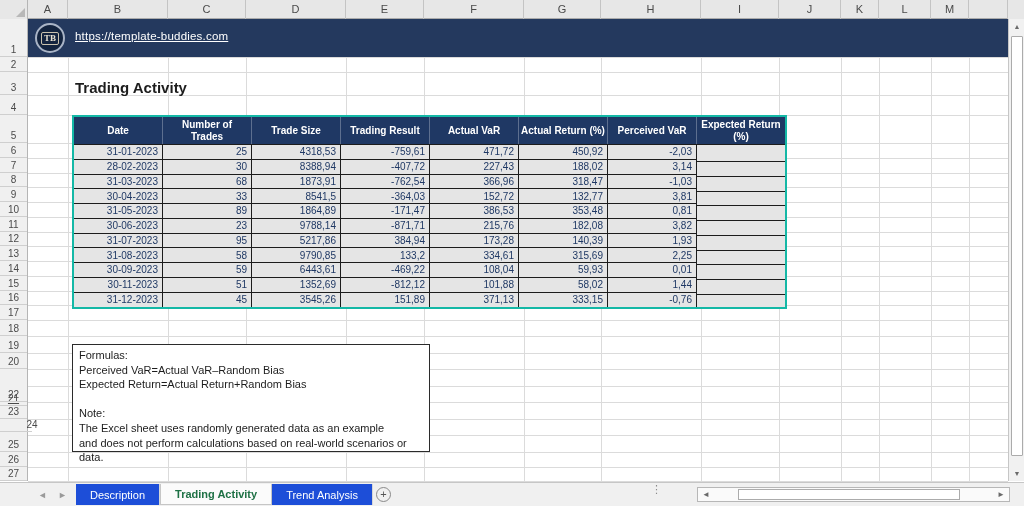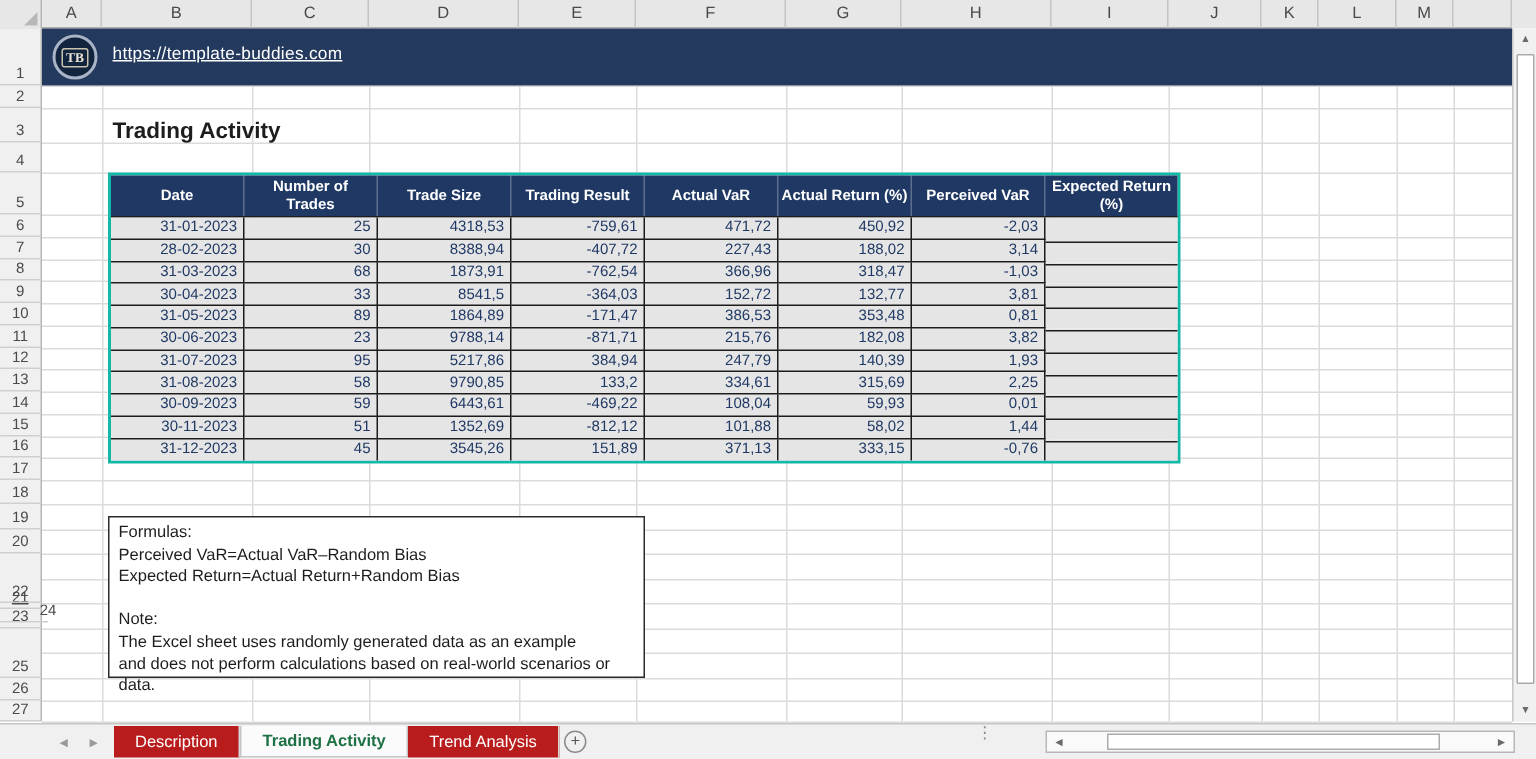--- a/index.html
+++ b/index.html
@@ -64,21 +64,21 @@
   .sbtn { position:absolute; left:1px; width:14px; height:15px; display:flex; align-items:center;
     justify-content:center; font-size:7px; color:#6a6a6a; background:#F1F1F1; }
   #vthumb { position:absolute; left:2px; top:17px; width:12px; height:420px; background:#FFFFFF;
     border:1px solid #ABABAB; border-radius:1px; }
   
   #tabbar { position:absolute; left:0; top:482px; width:1024px; height:24px;
     background:#F0F0F0; border-top:1px solid #C6C6C6; }
   .tabnav { position:absolute; top:7px; font-size:9px; color:#9a9a9a; }
   #tabs { position:absolute; left:76px; top:1px; height:21px; display:flex; }
   .tab { height:21px; display:flex; align-items:center; padding:0 14px; font-size:11px;
-    color:#FFFFFF; background:#b91c1c; border-right:1px solid #D6D6D6; cursor:default; }
+    color:#FFFFFF; background:#1d4ed8; border-right:1px solid #D6D6D6; cursor:default; }
   .tab.active { background:#FBFBFB; color:#1E7145; font-weight:bold;
     border:1px solid #C6C6C6; border-top:none; }
   #addsheet { position:absolute; left:376px; top:4px; width:15px; height:15px; border-radius:50%;
     border:1px solid #8a8a8a; color:#555; font-size:11px; line-height:13px; text-align:center;
     background:#F0F0F0; }
   #tabsep { position:absolute; left:651px; top:3px; color:#8a8a8a; font-size:11px;
     letter-spacing:0; line-height:6px; }
   #hscroll { position:absolute; left:697px; top:4px; width:313px; height:15px;
     background:#FAFAFA; border:1px solid #B7B7B7; }
   #hthumb { position:absolute; left:40px; top:1px; width:222px; height:11px; background:#FFFFFF;
@@ -127,21 +127,21 @@
       <div class="rowlabel" style="top: 242px; height: 14.75px;">14</div>
       <div class="rowlabel" style="top: 256.75px; height: 14.75px;">15</div>
       <div class="rowlabel" style="top: 271.5px; height: 14.75px;">16</div>
       <div class="rowlabel" style="top: 286.25px; height: 14.75px;">17</div>
       <div class="rowlabel" style="top: 301px; height: 16px;">18</div>
       <div class="rowlabel" style="top: 317px; height: 16.6px;">19</div>
       <div class="rowlabel" style="top: 333.6px; height: 16.6px;">20</div>
       <div class="rowlabel" style="top: 370px; height: 16.5px; text-decoration: underline;">21</div>
       <div class="rowlabel" style="top: 366.7px; height: 16.6px;">22</div>
       <div class="rowlabel" style="top: 383.3px; height: 16.6px;">23</div>
-      <div class="rowlabel" style="top: 379px; height: 16.5px; padding-left: 32px;">24</div>
+      <div class="rowlabel" style="top: 396px; height: 16.5px; padding-left: 32px;">24</div>
       <div class="rowlabel" style="top: 416.4px; height: 16.6px;">25</div>
       <div class="rowlabel" style="top: 433px; height: 15px;">26</div>
       <div class="rowlabel" style="top: 448px; height: 14px;">27</div>
     </div>
 
   <div id="gridlines">
       <div class="gl-v" style="left: 68px; top: 57px; height: 424px;"></div>
       <div class="gl-v" style="left: 168px; top: 57px; height: 424px;"></div>
       <div class="gl-v" style="left: 246px; top: 57px; height: 424px;"></div>
       <div class="gl-v" style="left: 346px; top: 57px; height: 424px;"></div>
@@ -262,21 +262,21 @@
         <div class="dcell">215,76</div>
         <div class="dcell">182,08</div>
         <div class="dcell">3,82</div>
         <div class="dcell">4,29</div>
       </div>
       <div class="drow">
         <div class="dcell">31-07-2023</div>
         <div class="dcell">95</div>
         <div class="dcell">5217,86</div>
         <div class="dcell">384,94</div>
-        <div class="dcell">247,79</div>
+        <div class="dcell">173,28</div>
         <div class="dcell">140,39</div>
         <div class="dcell">1,93</div>
         <div class="dcell">1,65</div>
       </div>
       <div class="drow">
         <div class="dcell">31-08-2023</div>
         <div class="dcell">58</div>
         <div class="dcell">9790,85</div>
         <div class="dcell">133,2</div>
         <div class="dcell">334,61</div>

